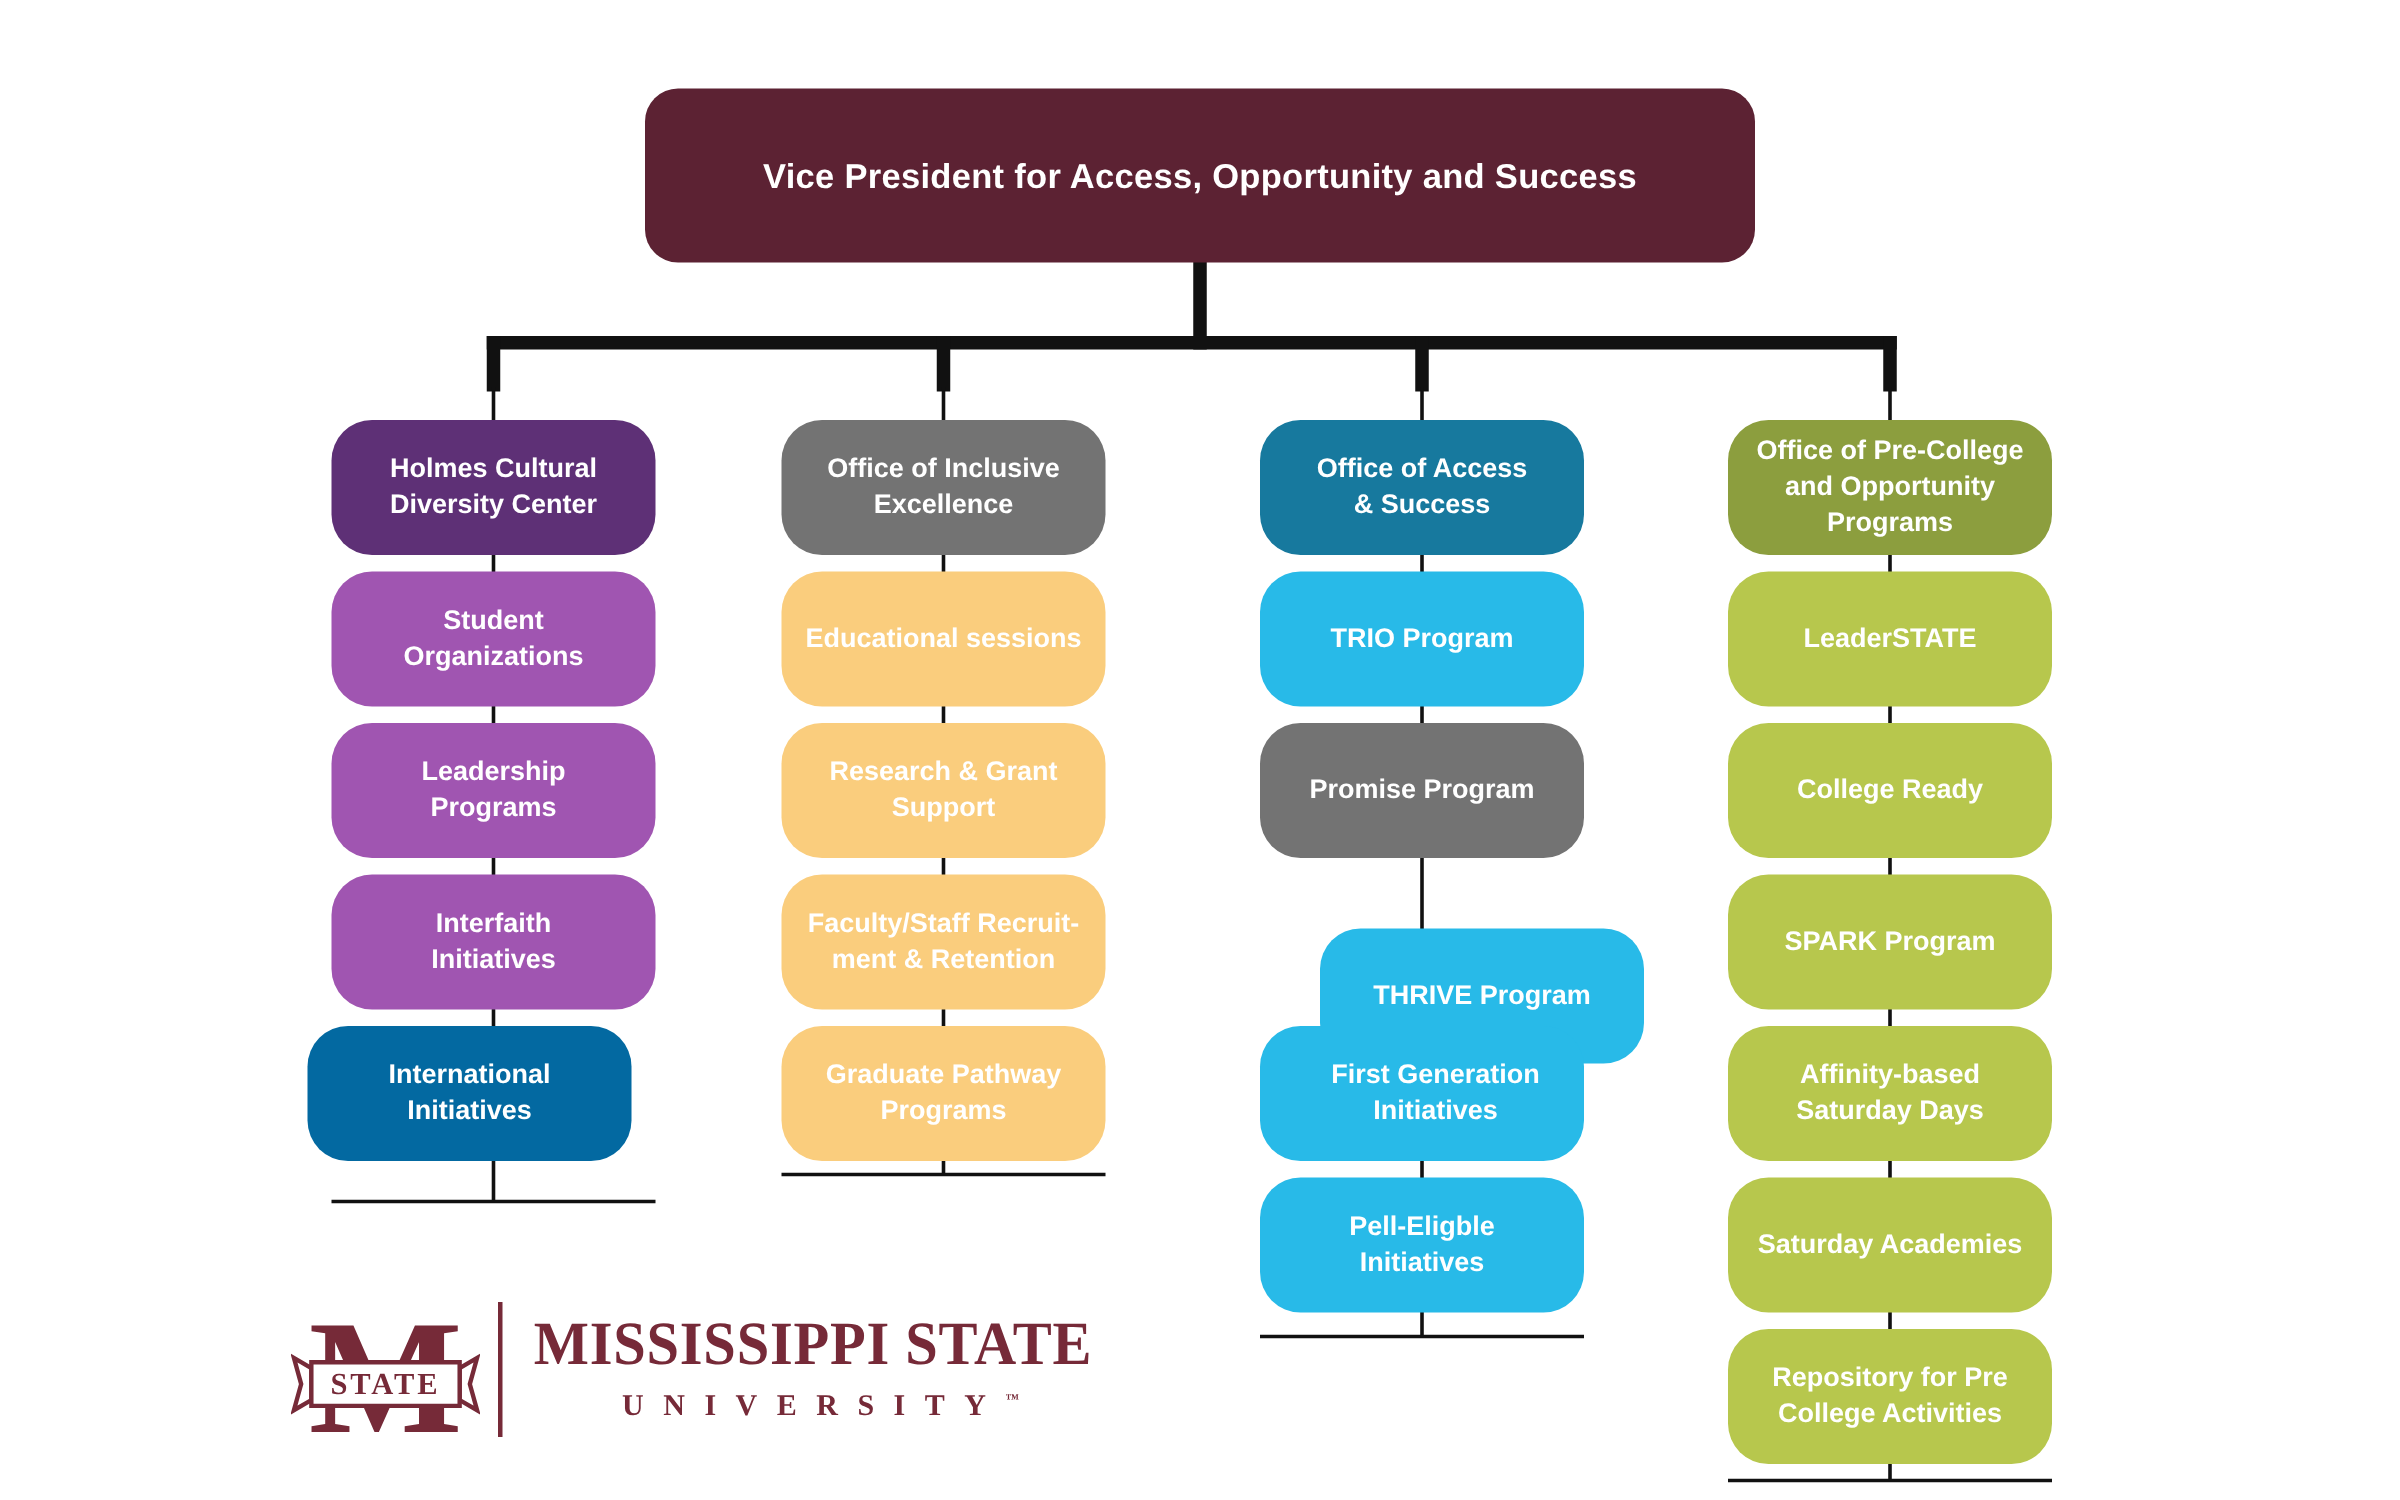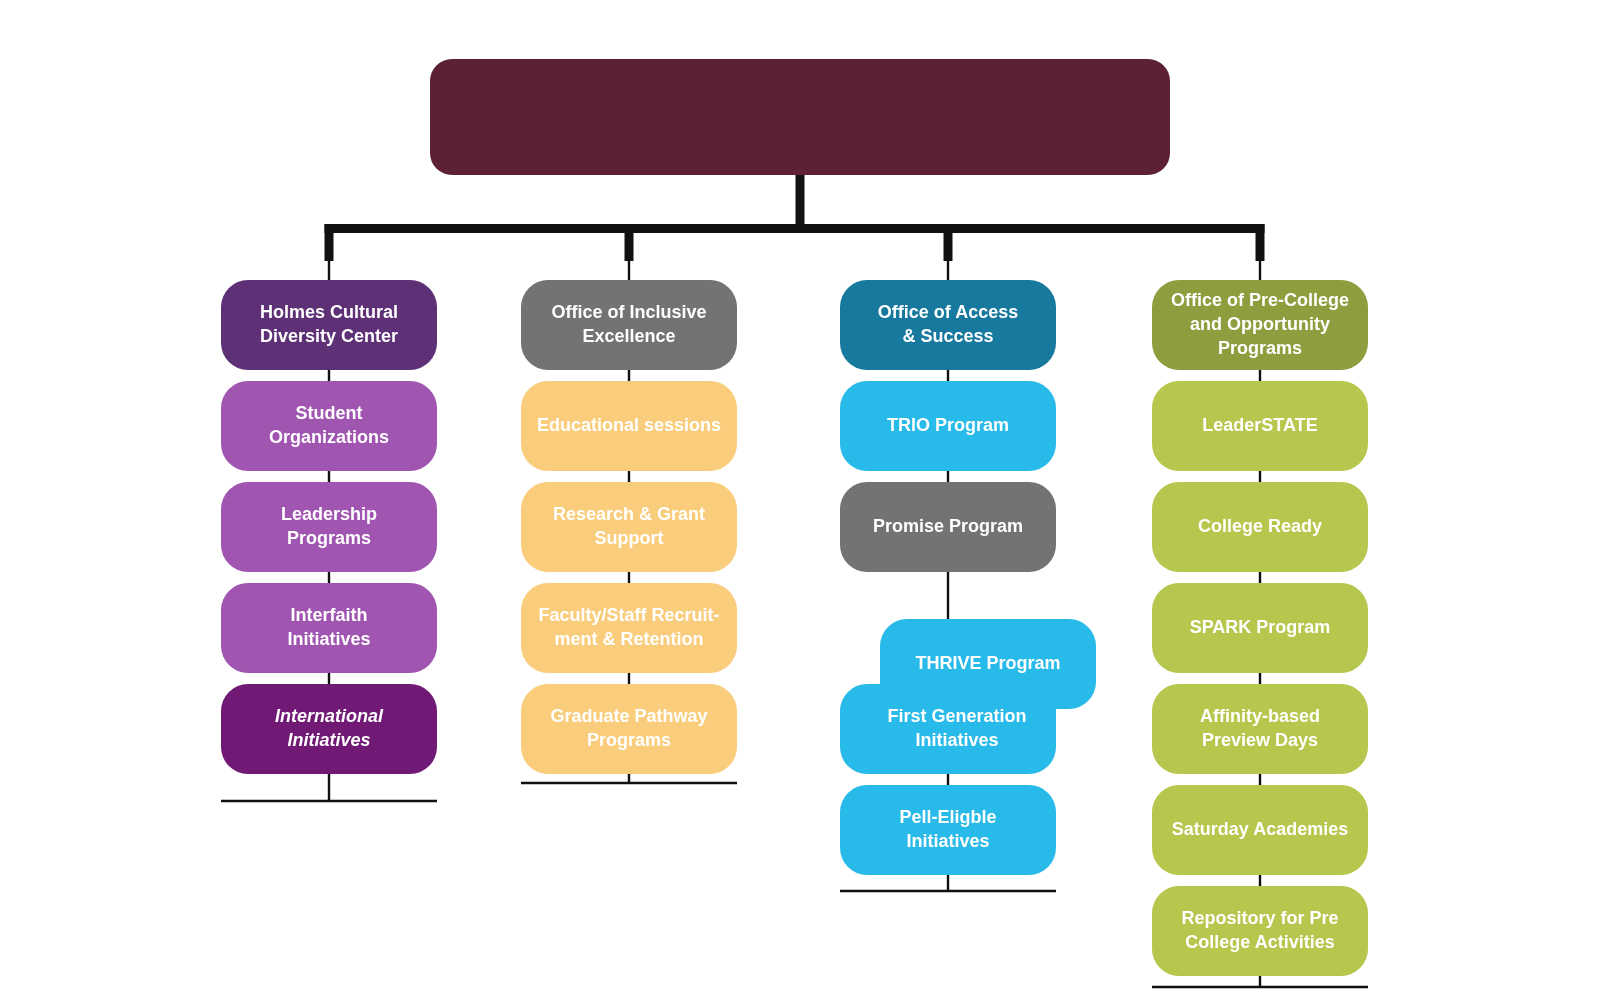--- a/index.html
+++ b/index.html
@@ -59,32 +59,33 @@
       <line x1="1260" y1="258" x2="1260" y2="987" stroke-width="2.4"></line>
 
       <line x1="221" y1="801" x2="437" y2="801" stroke-width="2.4"></line>
       <line x1="521" y1="783" x2="737" y2="783" stroke-width="2.4"></line>
       <line x1="840" y1="891" x2="1056" y2="891" stroke-width="2.4"></line>
       <line x1="1152" y1="987" x2="1368" y2="987" stroke-width="2.4"></line>
     </g>
   </svg>
 
   <div class="top-box" id="root-box" style="background: rgb(92, 34, 51);">
+    <div class="top-title">Vice President for Access, Opportunity and Success</div>
   </div>
 
   <div id="columns-layer">
       <div class="node" style="left: 221px; top: 280px; background: rgb(94, 48, 118);">Holmes Cultural
 Diversity Center</div>
       <div class="node" style="left: 221px; top: 381px; background: rgb(160, 85, 177);">Student
 Organizations</div>
       <div class="node" style="left: 221px; top: 482px; background: rgb(160, 85, 177);">Leadership
 Programs</div>
       <div class="node" style="left: 221px; top: 583px; background: rgb(160, 85, 177);">Interfaith
 Initiatives</div>
-      <div class="node" style="left: 221px; top: 684px; background: #701a75; font-style: italic;">International
+      <div class="node" style="left: 205px; top: 684px; background: #0369a1;">International
 Initiatives</div>
       <div class="node" style="left: 521px; top: 280px; background: #737373;">Office of Inclusive
 Excellence</div>
       <div class="node" style="left: 521px; top: 381px; background: rgb(250, 205, 125);">Educational sessions</div>
       <div class="node" style="left: 521px; top: 482px; background: rgb(250, 205, 125);">Research &amp; Grant
 Support</div>
       <div class="node" style="left: 521px; top: 583px; background: rgb(250, 205, 125);">Faculty/Staff Recruit-
 ment &amp; Retention</div>
       <div class="node" style="left: 521px; top: 684px; background: rgb(250, 205, 125);">Graduate Pathway
 Programs</div>
@@ -97,20 +98,34 @@
 Initiatives</div>
       <div class="node" style="left: 840px; top: 785px; background: rgb(40, 186, 232);">Pell-Eligble
 Initiatives</div>
       <div class="node" style="left: 1152px; top: 280px; background: rgb(140, 158, 62);">Office of Pre-College
 and Opportunity
 Programs</div>
       <div class="node" style="left: 1152px; top: 381px; background: rgb(183, 199, 77);">LeaderSTATE</div>
       <div class="node" style="left: 1152px; top: 482px; background: rgb(183, 199, 77);">College Ready</div>
       <div class="node" style="left: 1152px; top: 583px; background: rgb(183, 199, 77);">SPARK Program</div>
       <div class="node" style="left: 1152px; top: 684px; background: rgb(183, 199, 77);">Affinity-based
-Preview Days</div>
+Saturday Days</div>
       <div class="node" style="left: 1152px; top: 785px; background: rgb(183, 199, 77);">Saturday Academies</div>
       <div class="node" style="left: 1152px; top: 886px; background: rgb(183, 199, 77);">Repository for Pre
 College Activities</div>
     </div>
 
+  <div class="logo">
+    <svg class="logo-m" width="126" height="100" viewBox="0 0 130 100">
+      <text x="65" y="92" text-anchor="middle" font-family="Liberation Serif, DejaVu Serif, serif" font-weight="bold" font-size="112" id="m-letter" fill="#762A38">M</text>
+      <polygon points="14,48 2,41 7,59 2,77 14,70" fill="#ffffff" stroke-width="3" id="banner-left" stroke="#762A38"></polygon>
+      <polygon points="116,48 128,41 123,59 128,77 116,70" fill="#ffffff" stroke-width="3" id="banner-right" stroke="#762A38"></polygon>
+      <polygon points="14,44 116,44 116,74 14,74" fill="#ffffff" stroke-width="3" id="banner-mid" stroke="#762A38"></polygon>
+      <text x="65" y="66" text-anchor="middle" font-family="Liberation Serif, DejaVu Serif, serif" font-weight="bold" font-size="21" letter-spacing="2" id="banner-text" fill="#762A38">STATE</text>
+    </svg>
+    <div class="logo-divider" id="logo-divider" style="background: rgb(118, 42, 56);"></div>
+    <div class="wordmark">
+      <div class="wordmark-line1" id="wm1" style="color: rgb(118, 42, 56);">MISSISSIPPI STATE</div>
+      <div class="wordmark-line2" id="wm2" style="color: rgb(118, 42, 56);"><span>UNIVERSITY</span><span class="tm">™</span></div>
+    </div>
+  </div>
 
 </div>
 
 </body></html>

